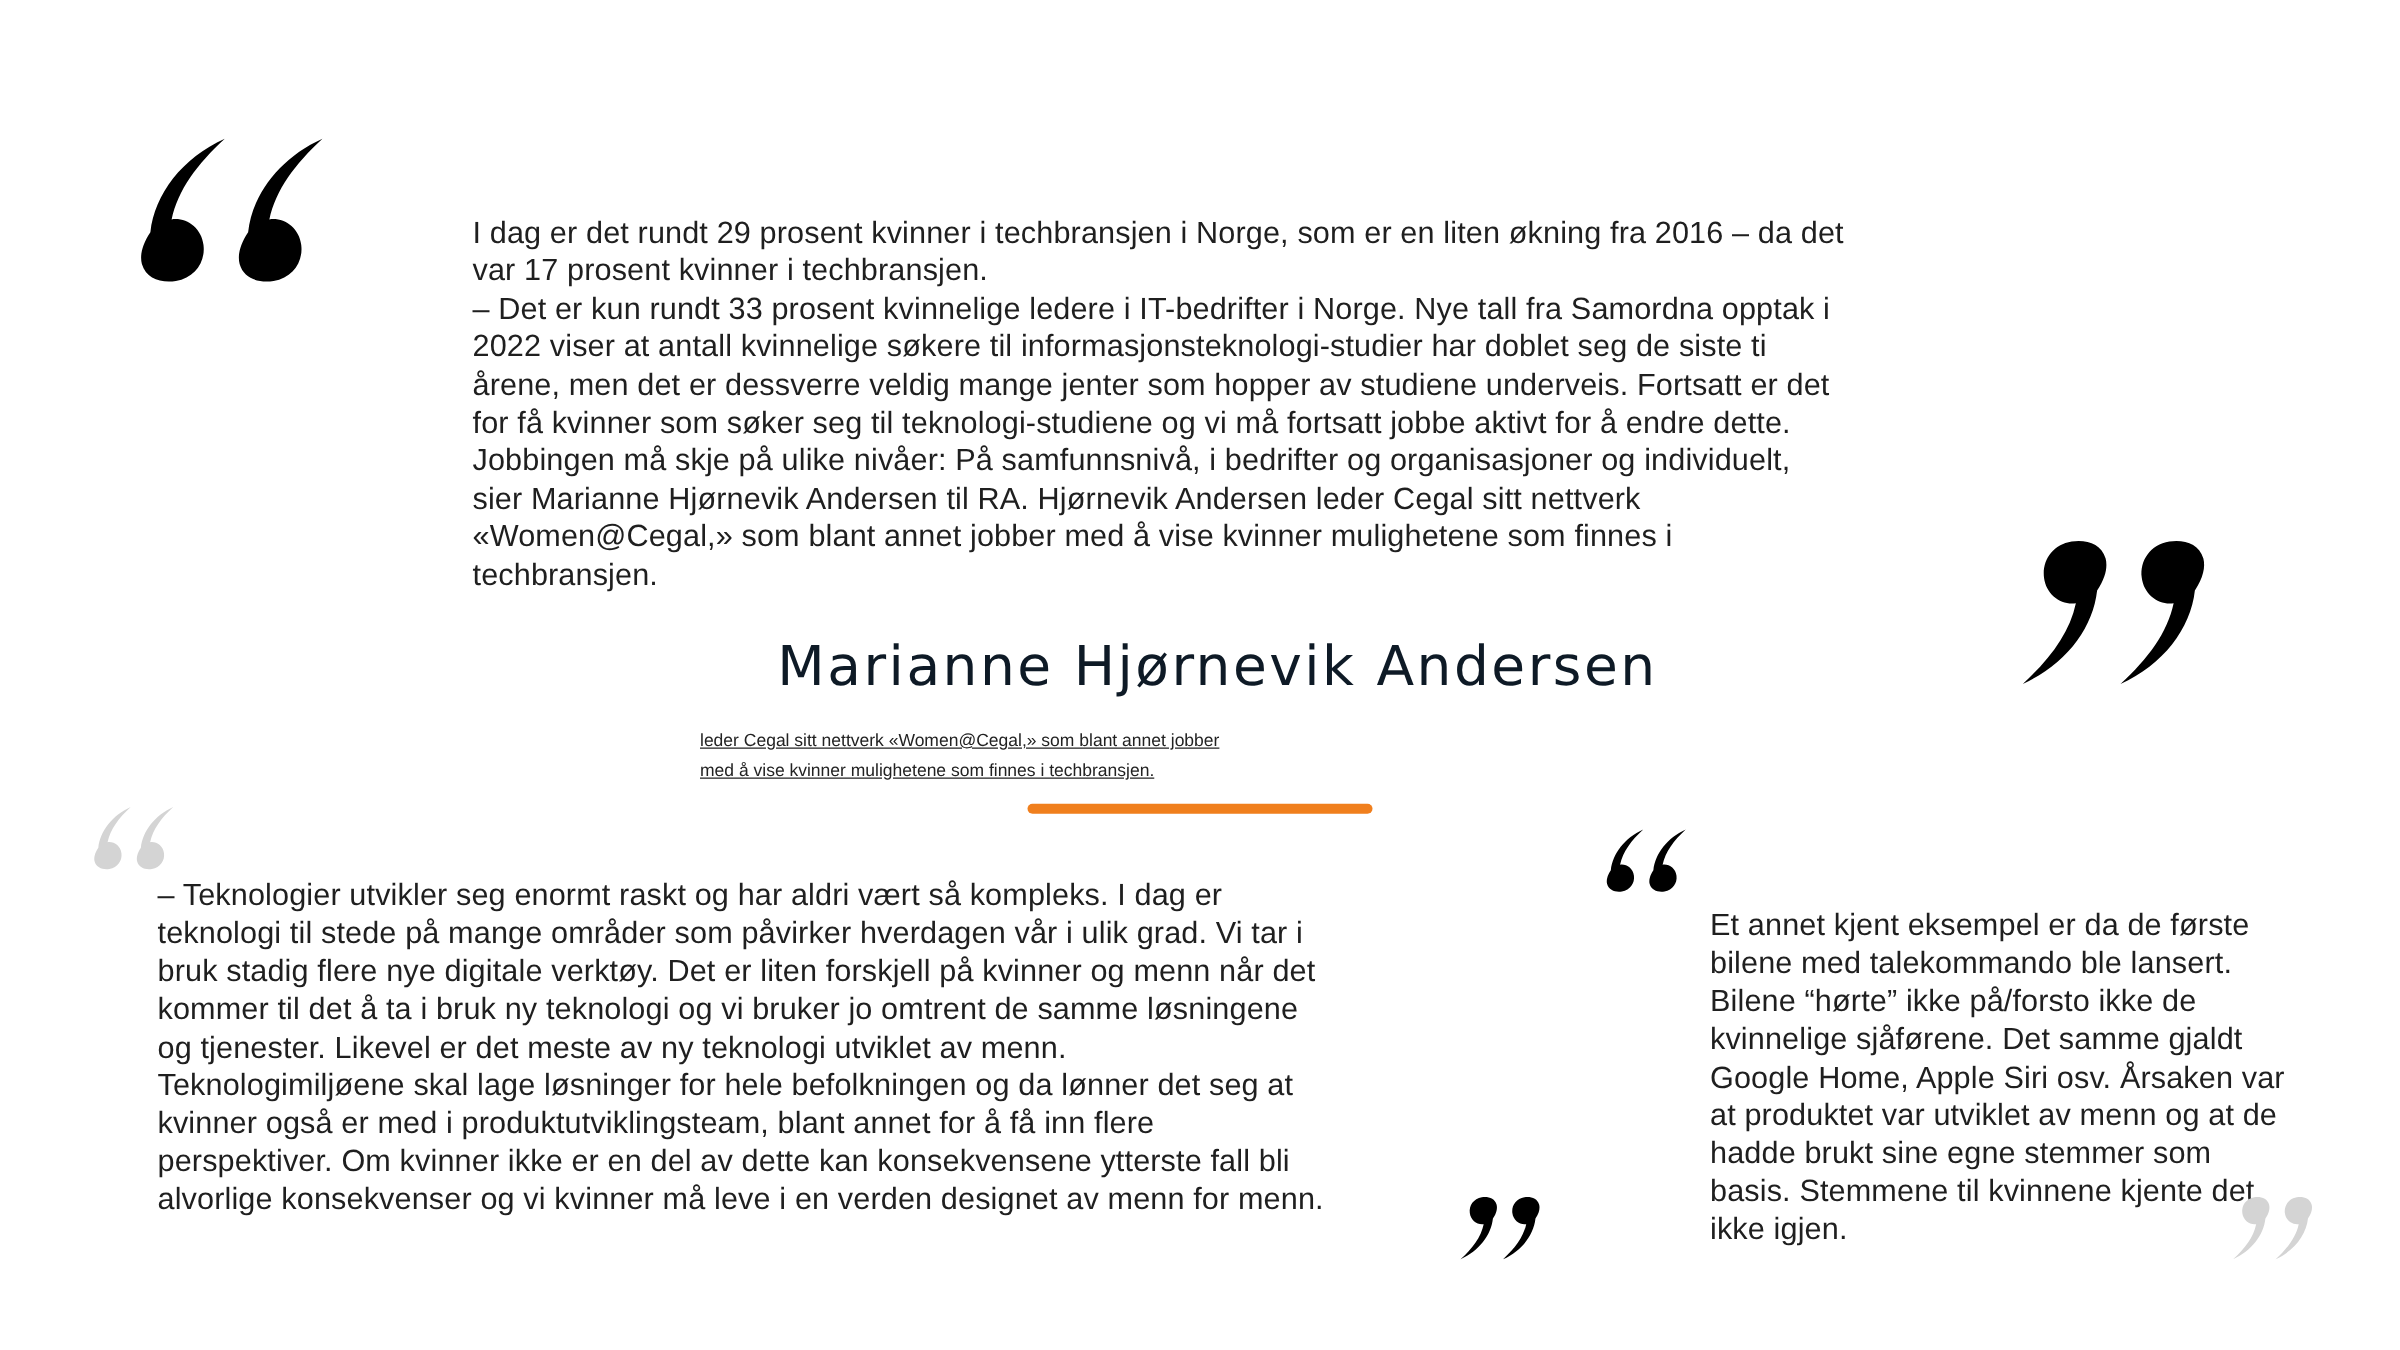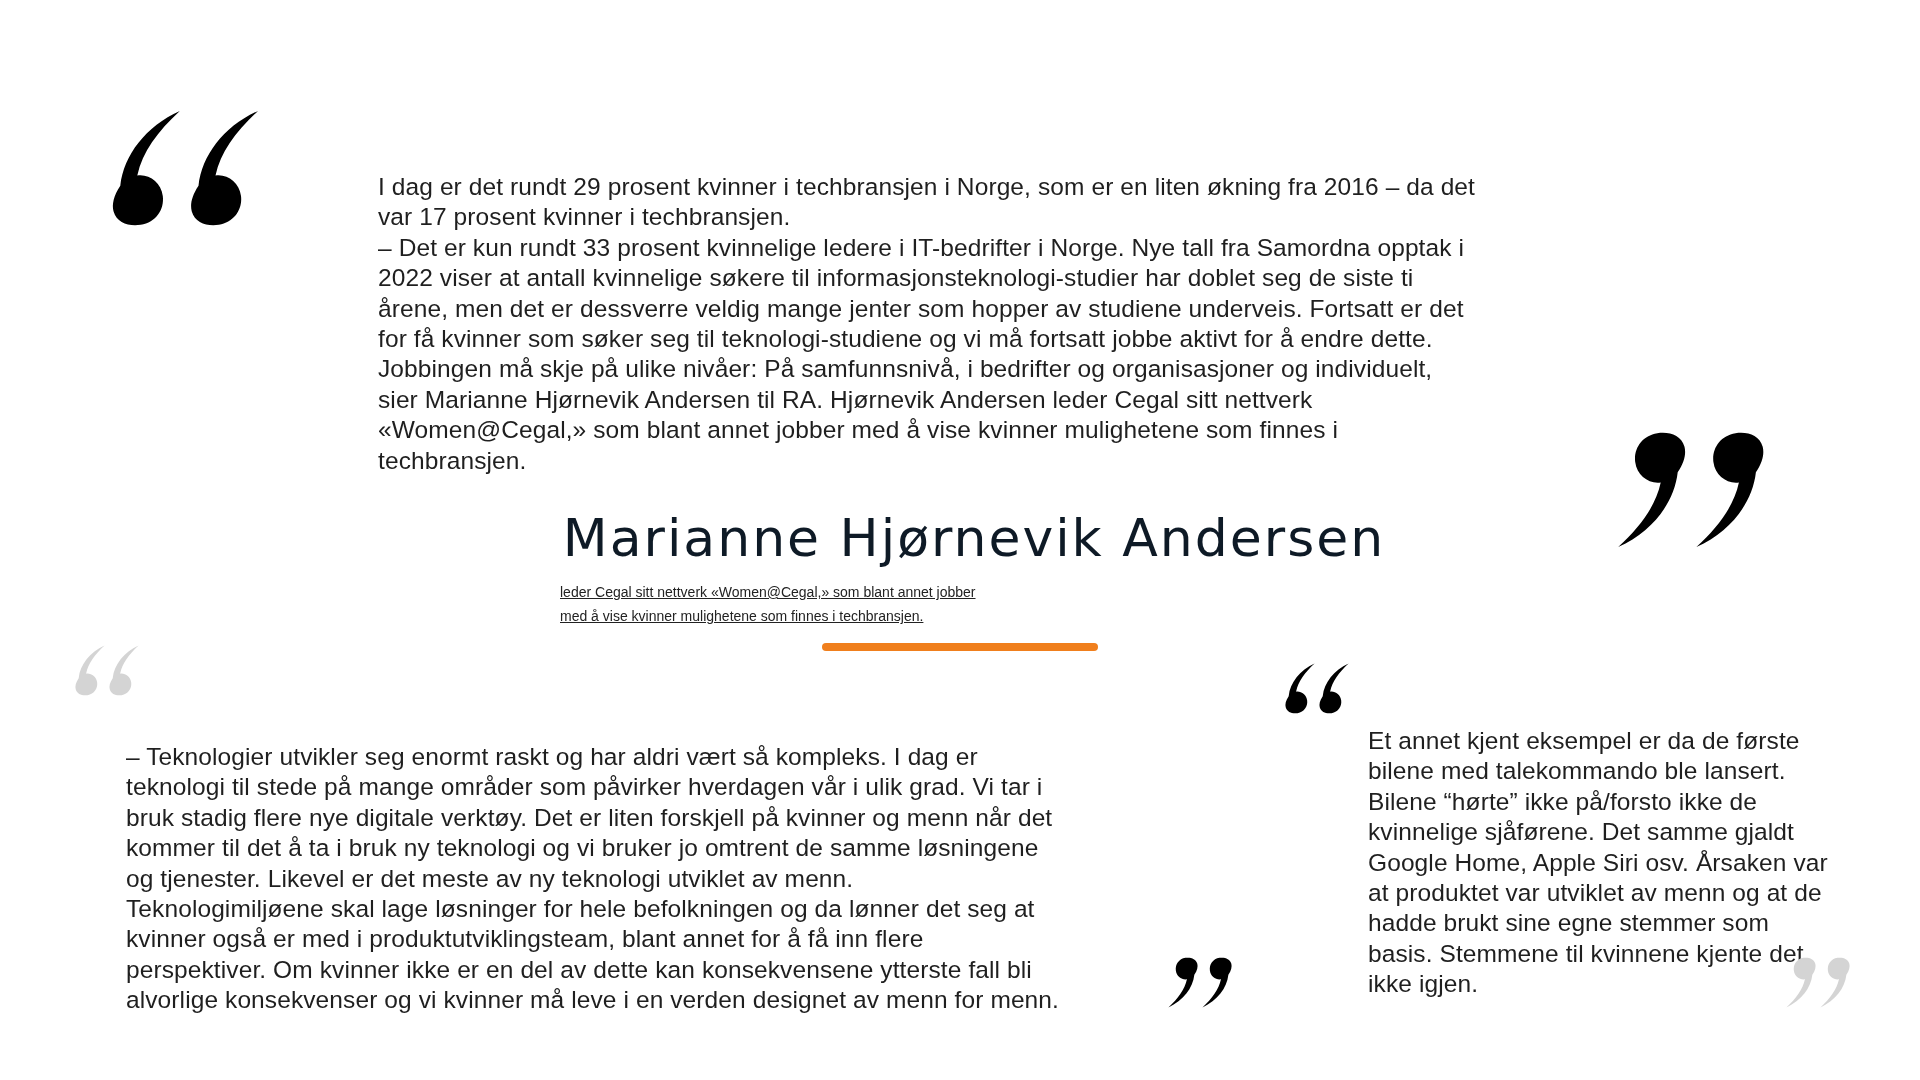--- a/index.html
+++ b/index.html
@@ -10,28 +10,28 @@
   .abs { position:absolute; }
   .quote-mark { position:absolute; display:block; }
   .quote-mark svg { display:block; width:100%; height:100%; }
   .para {
     position:absolute; font-size:24.5px; line-height:30.4px; color:#1f1f1f; letter-spacing:0.1px;
     white-space:pre-line; margin:16px;
   }
   #top-para { left:362px; top:156px; width:1230px; }
   #name {
     left:0; width:1920px; top:508px; text-align:center; margin:0; padding-left:28px; box-sizing:border-box;
-    font-family:"DejaVu Sans", sans-serif; font-weight:400; font-size:52px; letter-spacing:2px; color:#0e1a26;
+    font-family:"DejaVu Sans", sans-serif; font-weight:400; font-size:44px; letter-spacing:2px; color:#0e1a26;
   }
   #subtitle {
     left:560px; width:678px; top:580px; margin:0; white-space:pre-line;
     font-size:14px; line-height:24px; color:#222;text-decoration:underline;
   }
   #accent-bar { left:822px; top:643px; width:276px; height:8px; border-radius:4px; }
-  #left-para { left:110px; top:726px; width:1080px; }
+  #left-para { left:110px; top:686px; width:1080px; }
   #right-para { left:1352px; top:710px; width:540px; }
 </style>
 </head>
 <body>
 
 <svg width="0" height="0" style="position:absolute">
   <defs>
 
     <symbol id="q-open" viewBox="0 0 100 140">
       <path d="M88 4 C48 22 22 56 18 92 C10 104 8 114 10 122 C14 136 28 140 42 138 C60 135 70 120 68 104 C66 88 52 78 38 80 C44 52 62 28 88 4 Z"></path>

